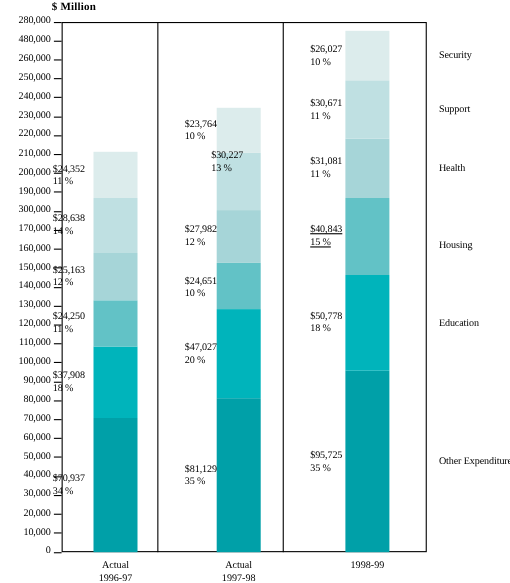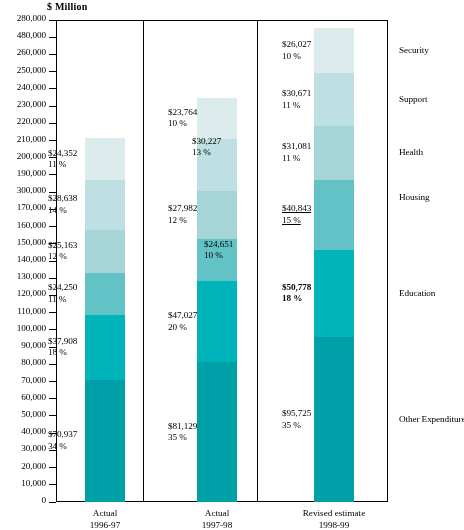--- a/index.html
+++ b/index.html
@@ -297,21 +297,21 @@
         <span class="pct">10 %</span>
       </div>
       <div class="vlabel" style="left: 168px; top: 136px; margin-left: 24px;">
         <span class="amt">$30,227</span>
         <span class="pct">13 %</span>
       </div>
       <div class="vlabel" style="left: 168px; top: 203.4px;">
         <span class="amt">$27,982</span>
         <span class="pct">12 %</span>
       </div>
-      <div class="vlabel" style="left: 168px; top: 239px; margin-left: 36px;">
+      <div class="vlabel" style="left: 168px; top: 250px;">
         <span class="amt">$24,651</span>
         <span class="pct">10 %</span>
       </div>
       <div class="vlabel" style="left: 168px; top: 310.4px;">
         <span class="amt">$47,027</span>
         <span class="pct">20 %</span>
       </div>
       <div class="vlabel" style="left: 168px; top: 420.7px;">
         <span class="amt">$81,129</span>
         <span class="pct">35 %</span>
@@ -325,45 +325,44 @@
         <span class="pct">11 %</span>
       </div>
       <div class="vlabel" style="left: 282px; top: 141.2px;">
         <span class="amt">$31,081</span>
         <span class="pct">11 %</span>
       </div>
       <div class="vlabel" style="left: 282px; top: 203.2px; text-decoration: underline;">
         <span class="amt">$40,843</span>
         <span class="pct">15 %</span>
       </div>
-      <div class="vlabel" style="left: 282px; top: 282px; font-weight: bold;">
+      <div class="vlabel" style="left: 282px; top: 282px;">
         <span class="amt">$50,778</span>
         <span class="pct">18 %</span>
       </div>
       <div class="vlabel" style="left: 282px; top: 408.1px;">
         <span class="amt">$95,725</span>
         <span class="pct">35 %</span>
       </div>
     </div>
   <div id="legend-layer">
       <div class="cat-label" style="top: 44.8px;">Security</div>
       <div class="cat-label" style="top: 93.6px;">Support</div>
       <div class="cat-label" style="top: 146.7px;">Health</div>
-      <div class="cat-label" style="top: 192px; text-align: right;">Housing</div>
+      <div class="cat-label" style="top: 217px; text-align: right;">Housing</div>
       <div class="cat-label" style="top: 287.5px;">Education</div>
       <div class="cat-label" style="top: 413.6px;">Other Expenditure</div>
     </div>
   <div id="xaxis-layer">
       <div class="xgroup" style="left: 45px; width: 120px; top: 508px;">
         <div>Actual</div>
         <div>1996-97</div>
       </div>
       <div class="xgroup" style="left: 157px; width: 120px; top: 508px;">
         <div>Actual</div>
         <div>1997-98</div>
       </div>
       <div class="xgroup" style="left: 274px; width: 120px; top: 508px;">
-        <div>Revised estimate</div>
         <div>1998-99</div>
       </div>
     </div>
 
 </div>
 
 </body></html>

